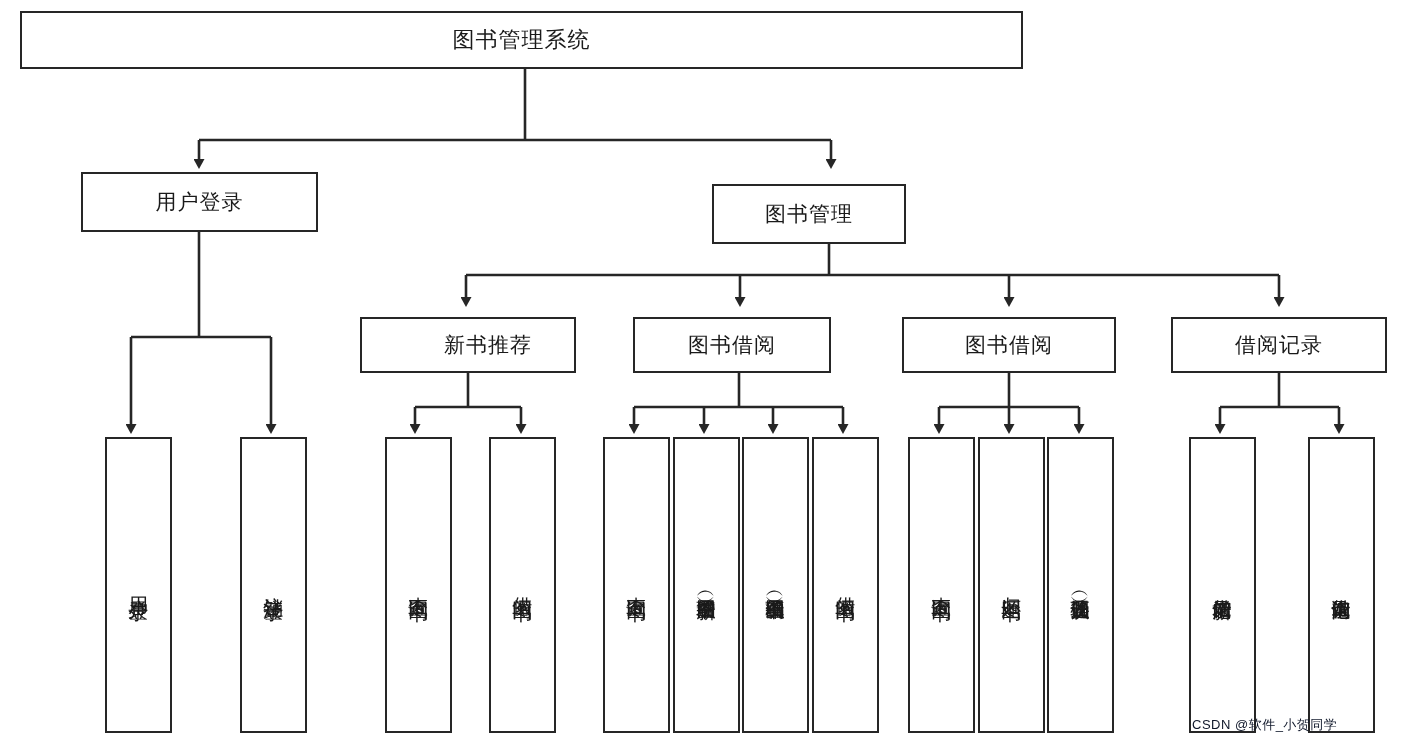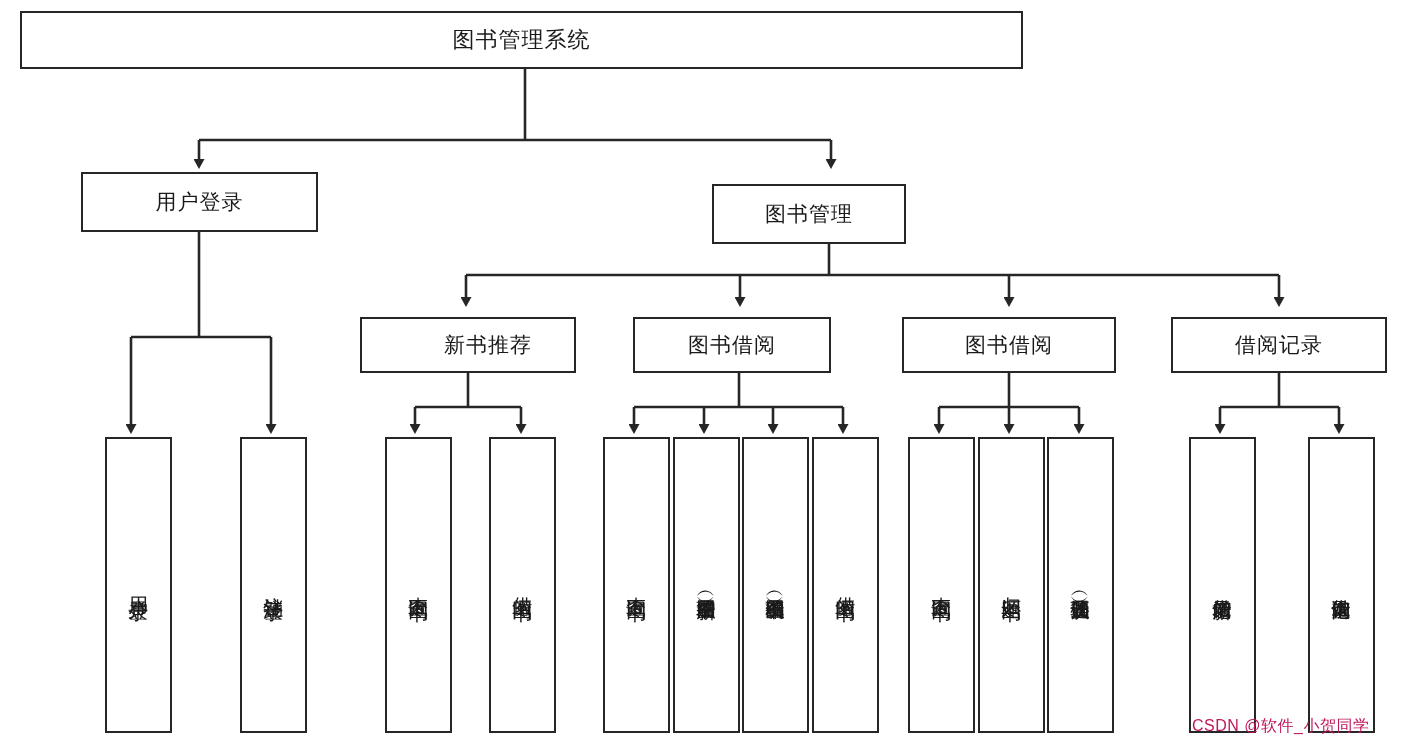--- a/index.html
+++ b/index.html
@@ -57,22 +57,22 @@
   }
   .node.vert.tight .vlabel {
     font-size: 19px;
     line-height: 1.22;
     letter-spacing: 0px;
   }
   .watermark {
     position: absolute;
     left: 1192px;
     top: 716px;
-    font-size: 16px;
-    color: #be185d;
+    font-size: 13px;
+    color: #0f172a;
     white-space: nowrap;
     letter-spacing: 0.5px;
   }
 </style>
 </head>
 <body>
 
 <div id="canvas">
 
   <svg class="connectors" viewBox="0 0 1405 747" xmlns="http://www.w3.org/2000/svg">

